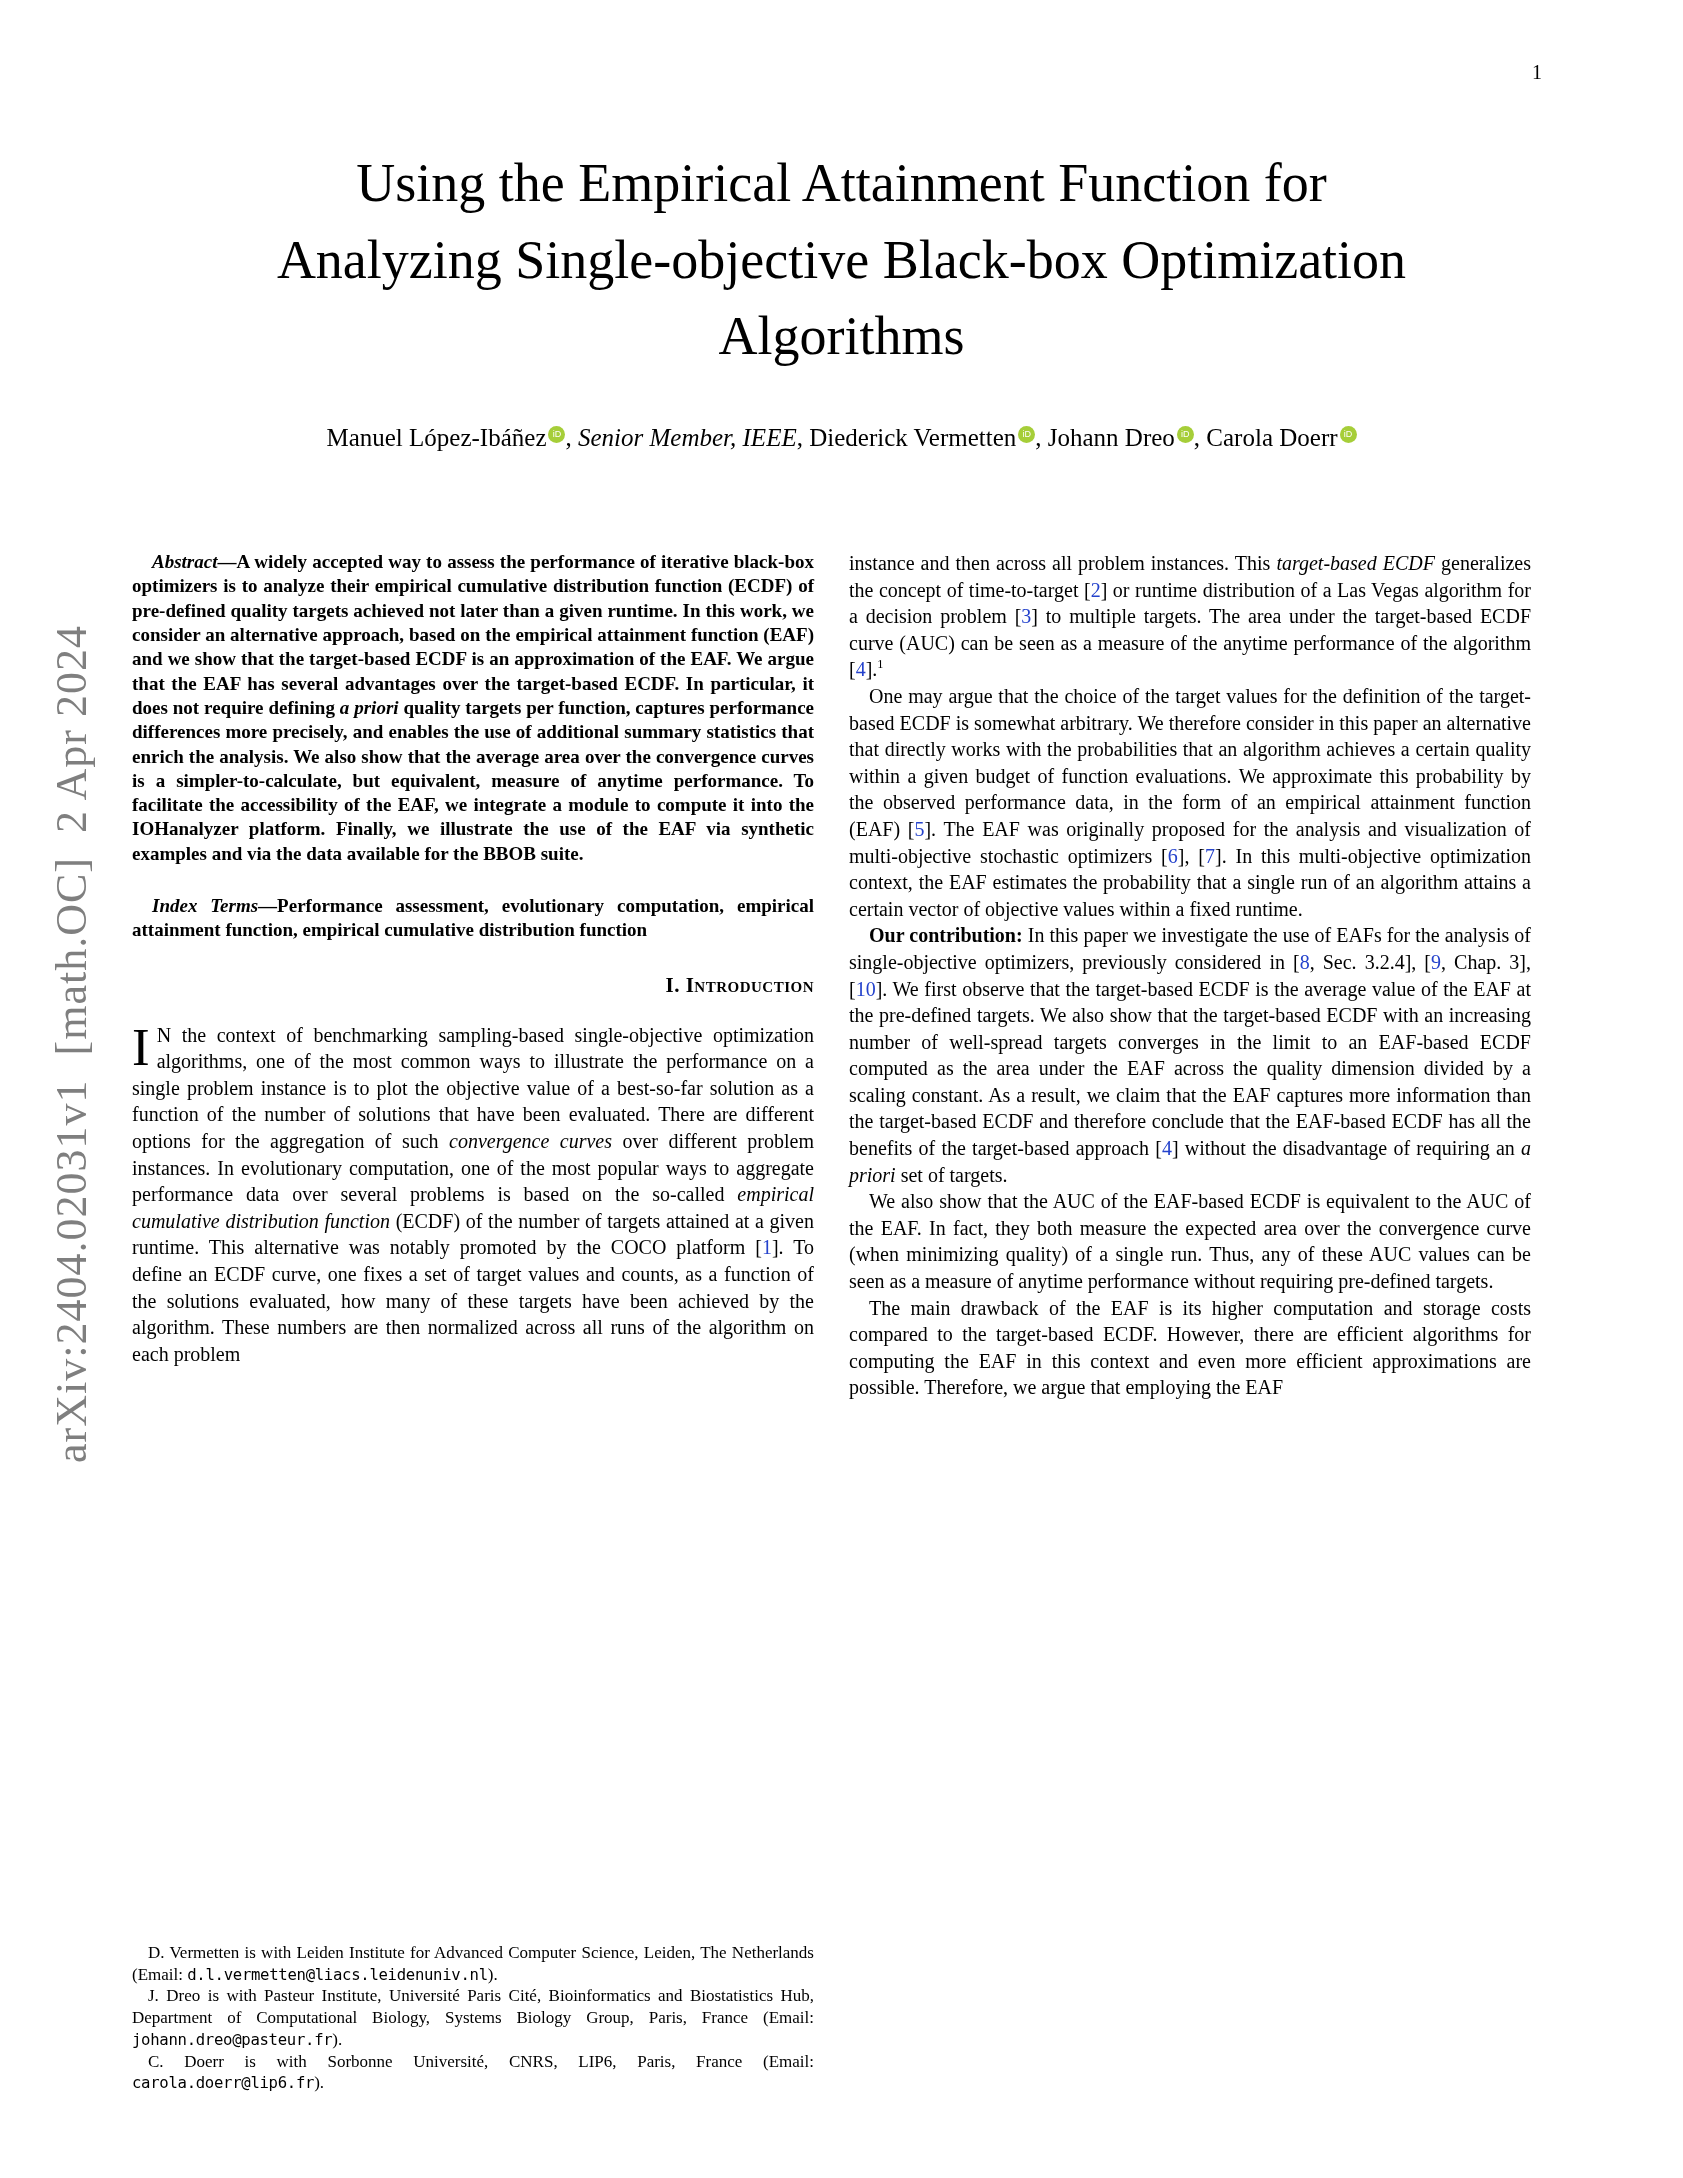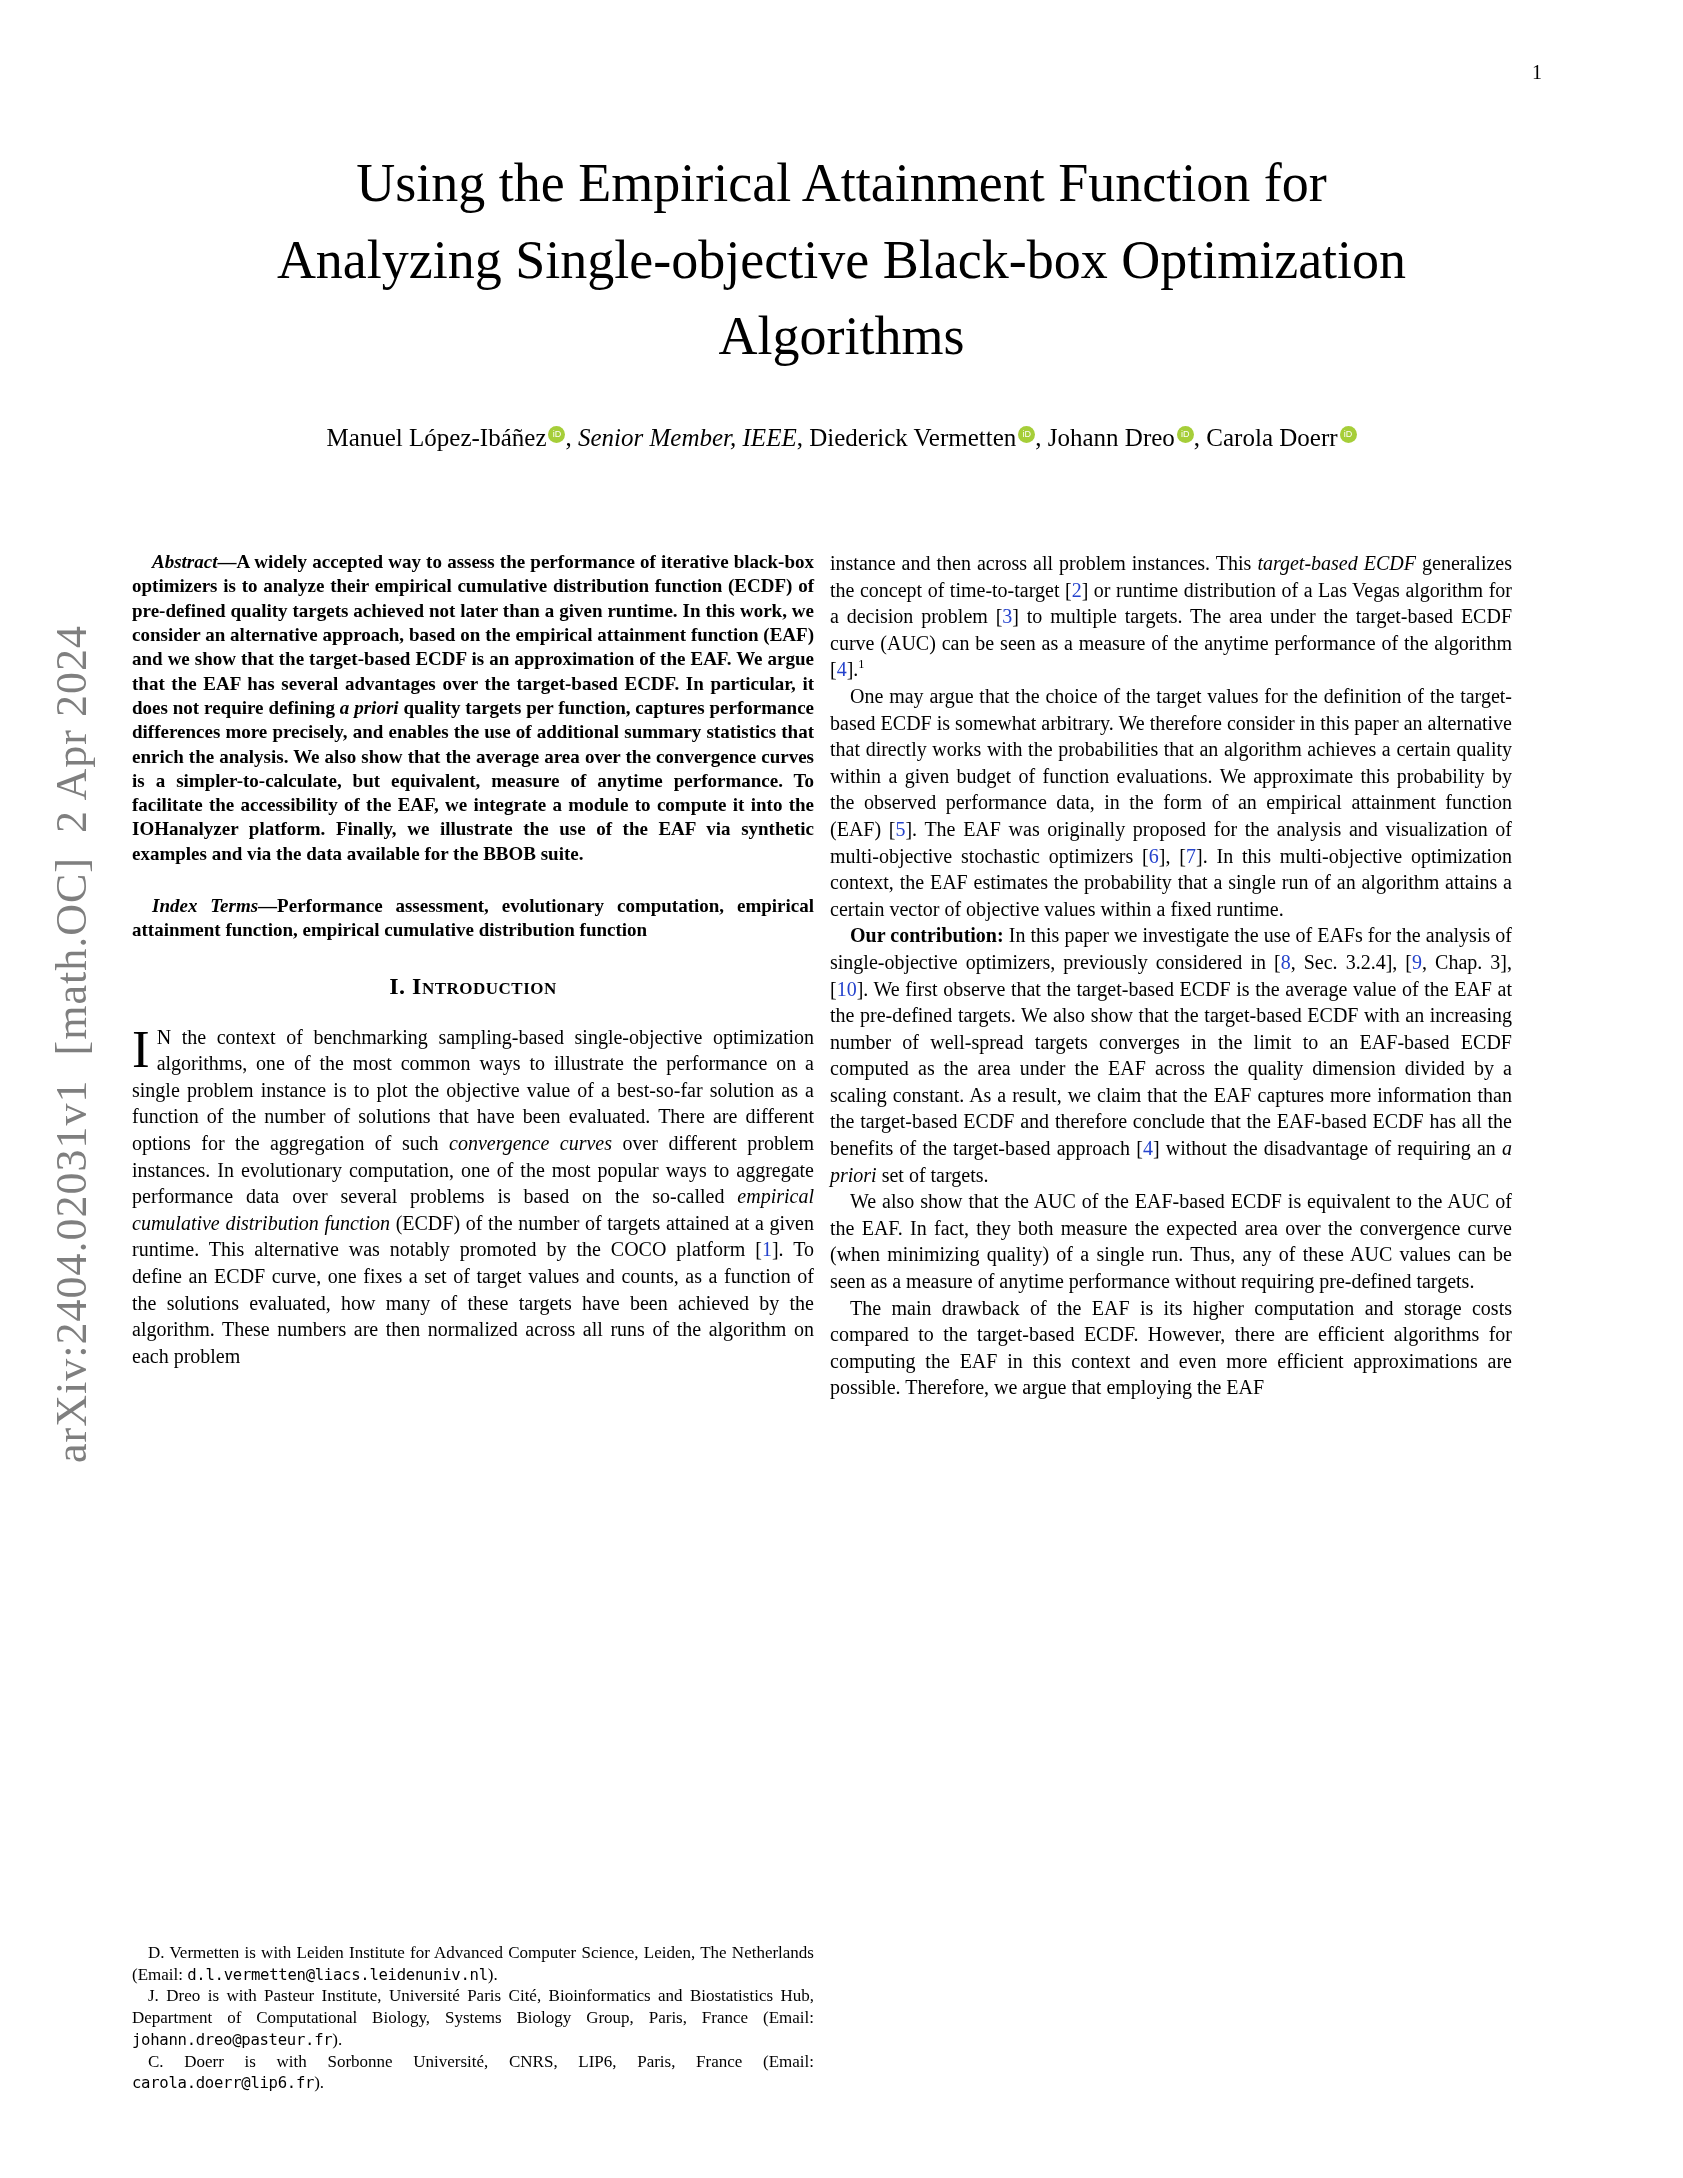--- a/index.html
+++ b/index.html
@@ -25,38 +25,38 @@
   .title-block{
     position:absolute;top:145px;left:119px;right:119px;text-align:center;
     font-size:54px;line-height:1.42;
   }
   .byline{
     position:absolute;top:424px;left:119px;right:119px;text-align:center;
     font-size:25px;
   }
   .columns{
     position:absolute;top:550px;left:132px;width:1399px;height:1544px;
-    display:flex;gap:16px;
+    display:flex;gap:35px;
   }
   .col{
     width:682px;display:flex;flex-direction:column;
   }
   .para{
     margin:0;text-align:justify;
   }
   .indent{text-indent:20px;}
   .abstract, .index-terms{
     font-size:19px;line-height:1.28;
   }
   .index-terms{margin-top:28px;}
   .body-text{
     font-size:20px;line-height:1.33;
   }
   .section-heading{
-    text-align:center;font-variant:small-caps;font-size:24px;
+    text-align:right;font-variant:small-caps;font-size:21px;
     margin:30px 0 24px 0;letter-spacing:0.5px;
   }
   .thanks-block{
     margin-top:auto;font-size:17px;line-height:1.28;
   }
   .thanks-block .para{text-indent:16px;}
   .footnote-block{
     margin-top:auto;font-size:17px;line-height:1.28;
   }
   .footnote-block .para{text-indent:16px;}

